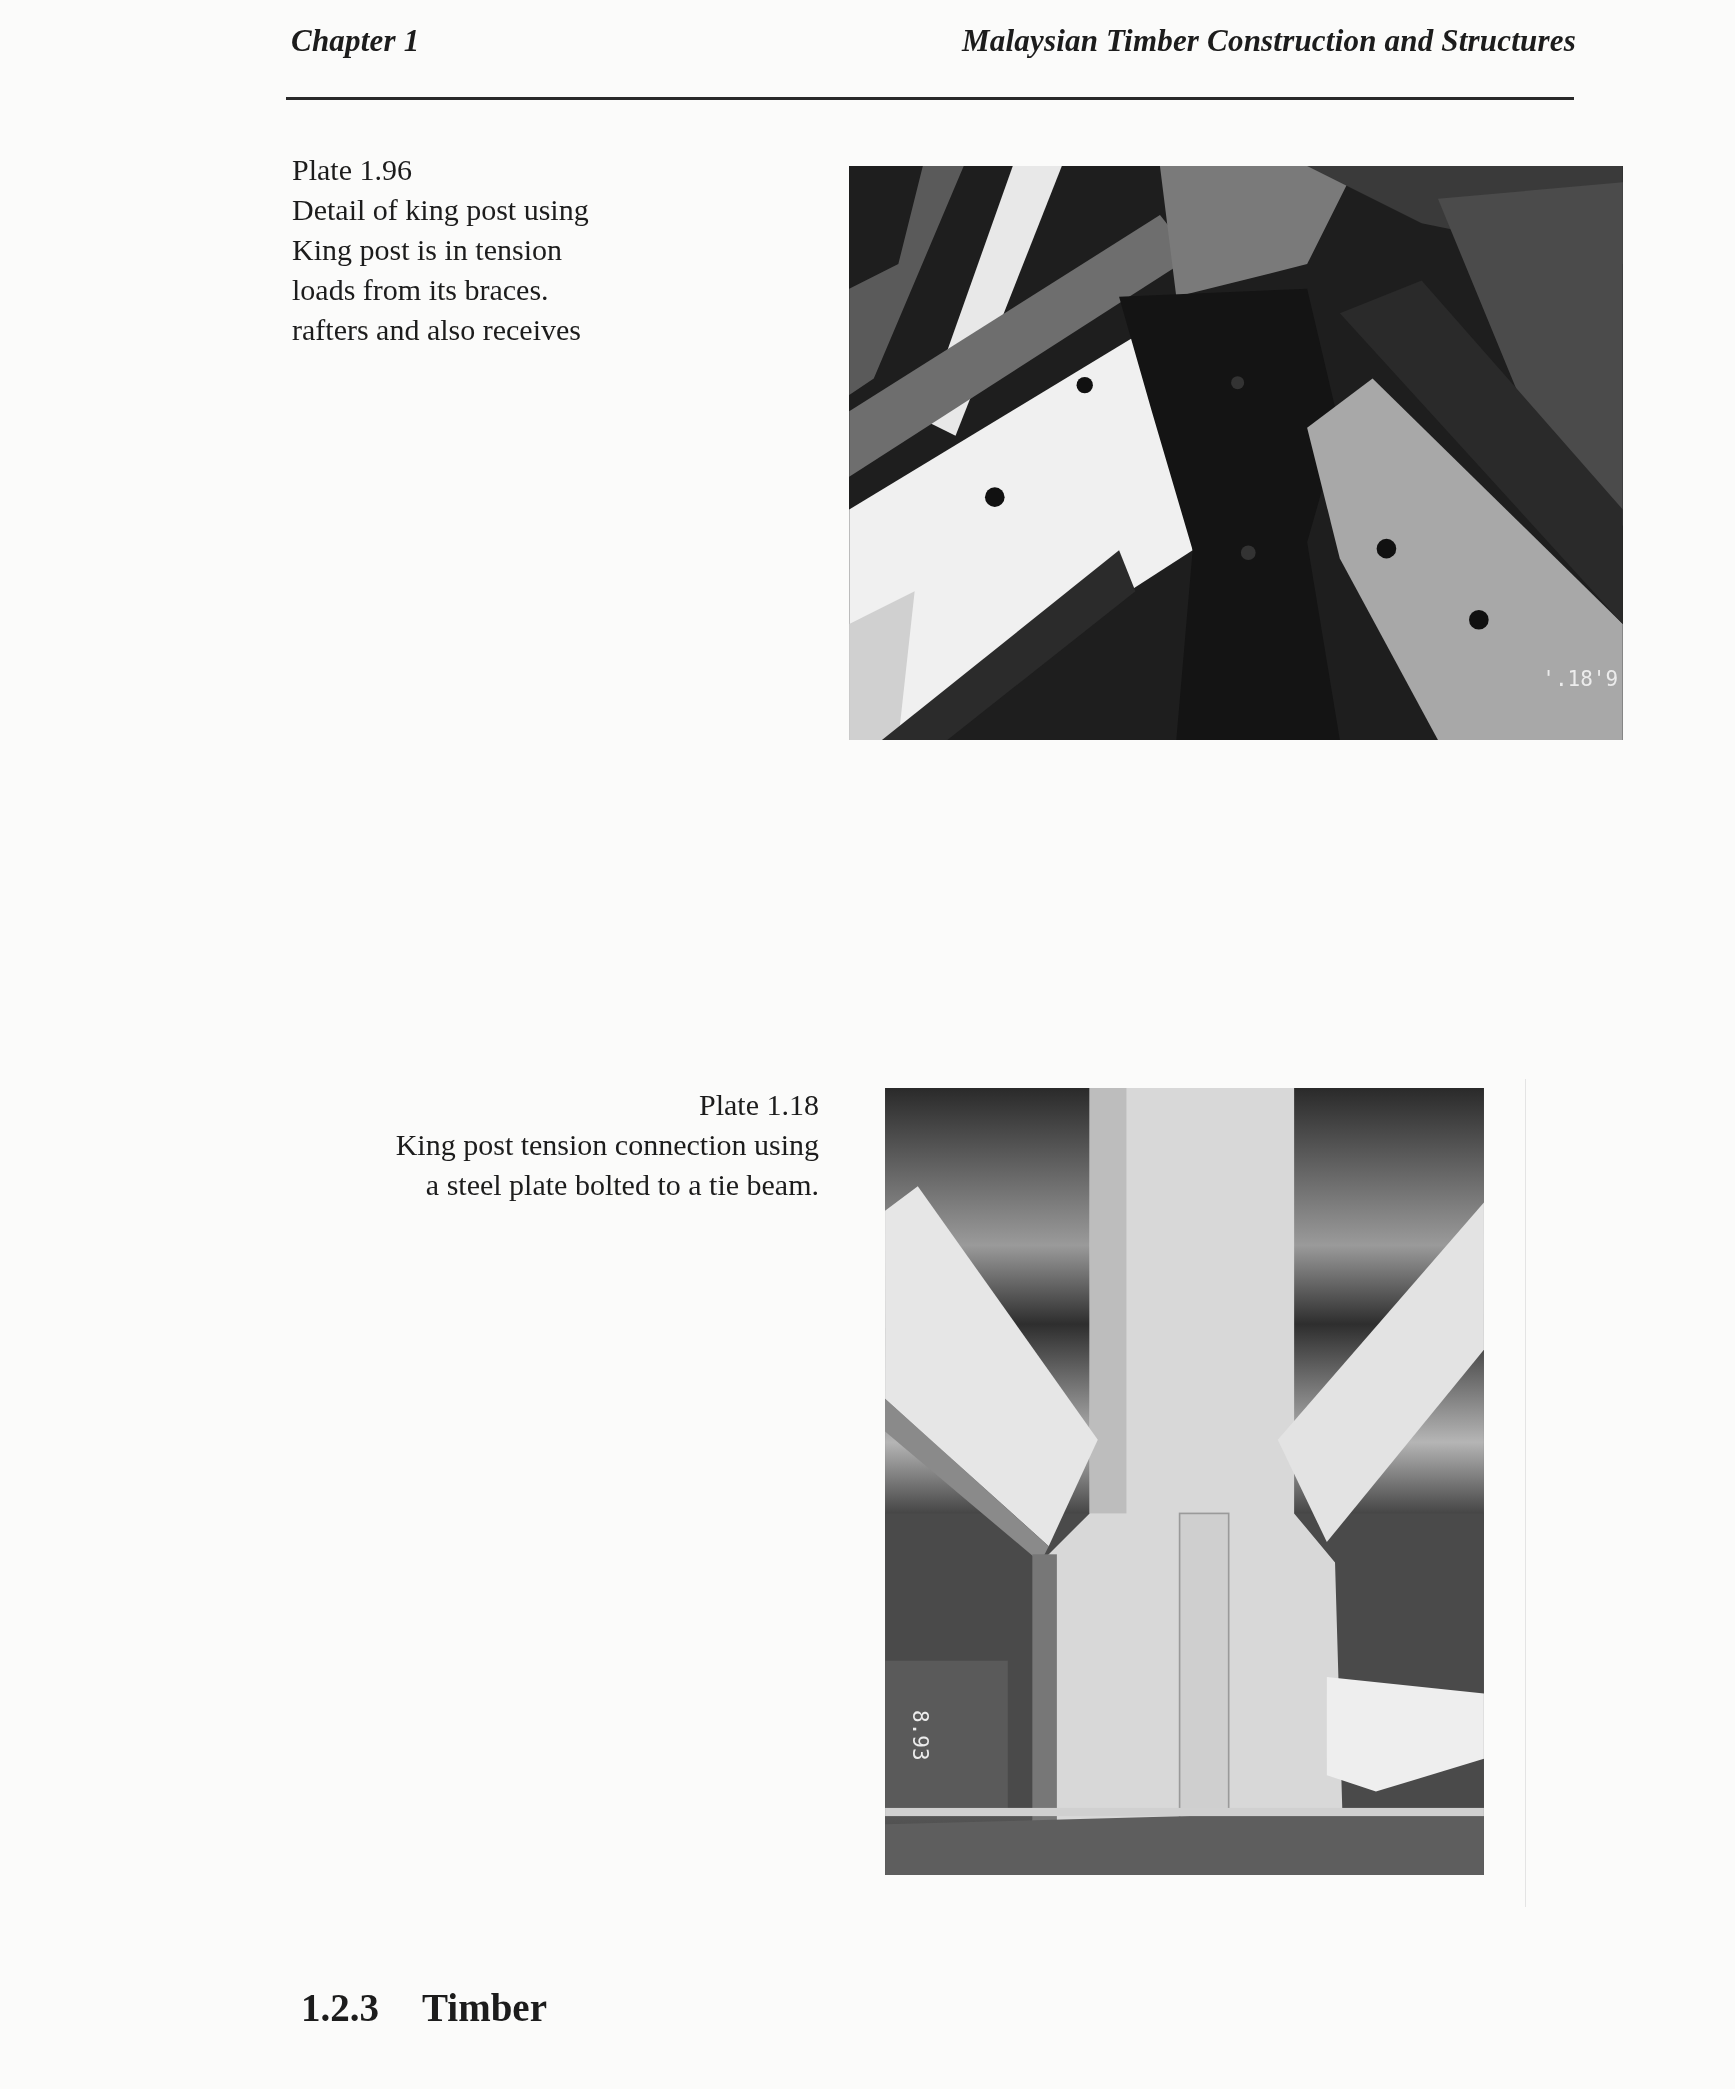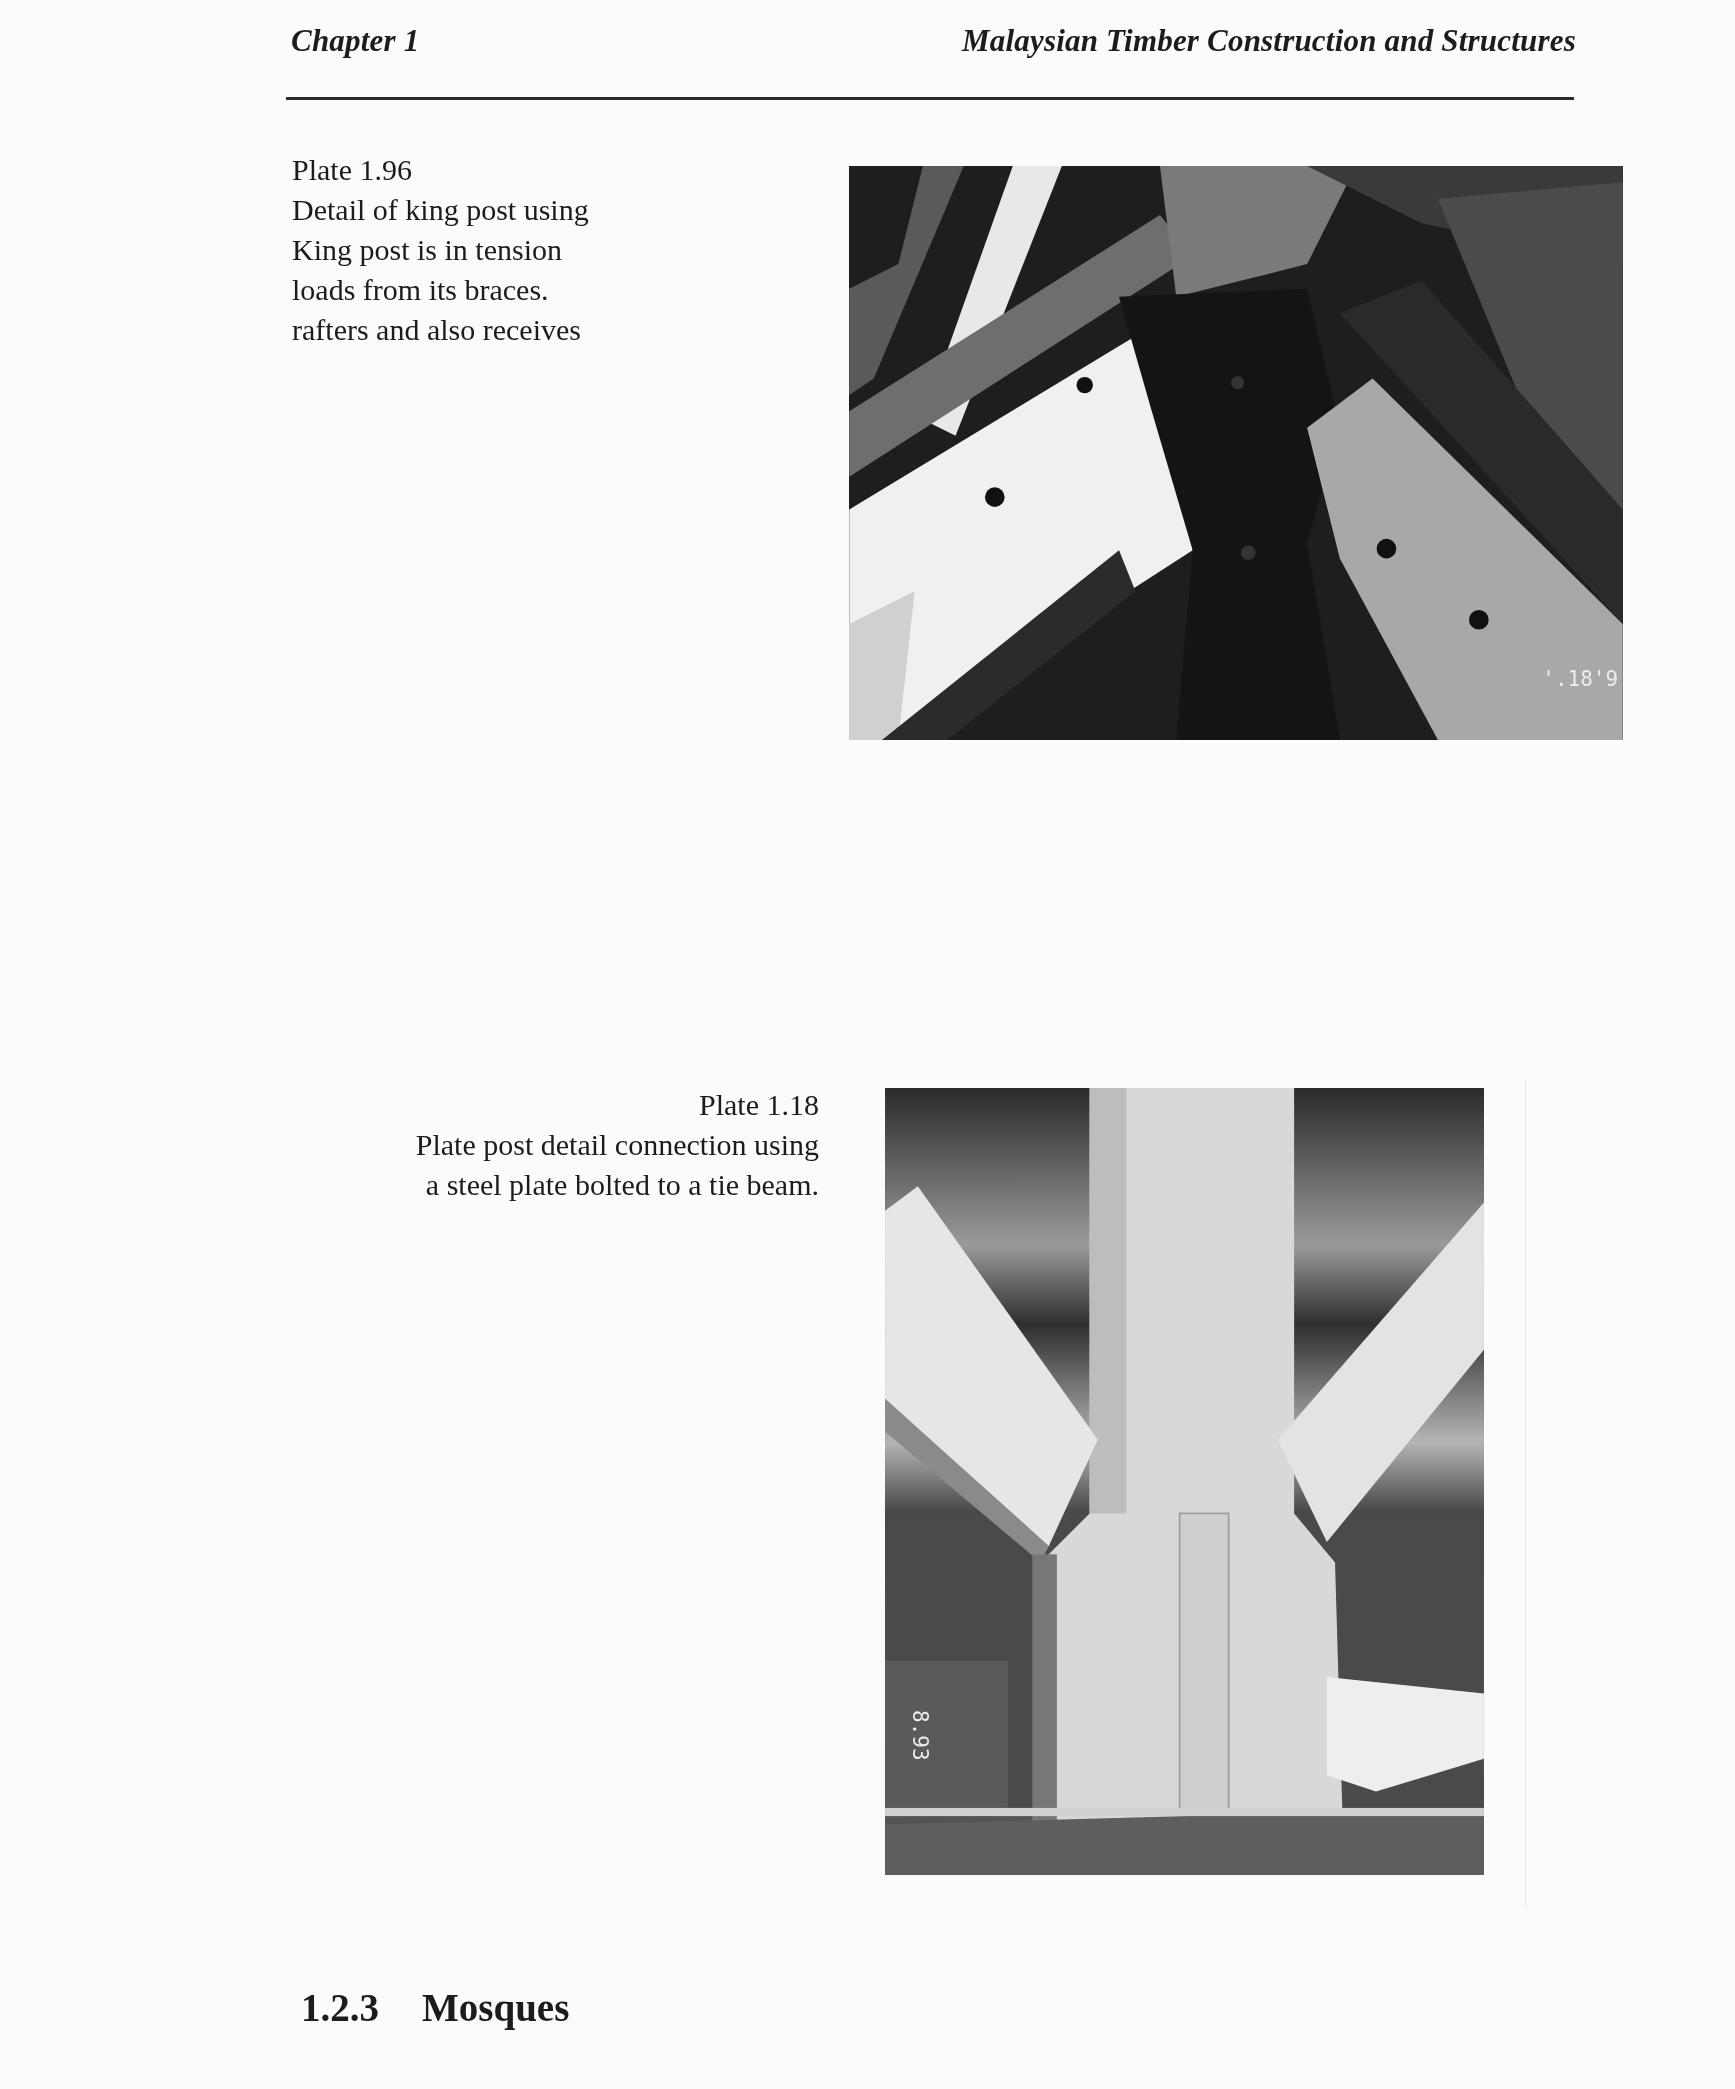--- a/index.html
+++ b/index.html
@@ -63,21 +63,21 @@
     <circle cx="475" cy="265" r="8" fill="#333"></circle>
     <circle cx="488" cy="473" r="9" fill="#333"></circle>
 
     <polygon points="40,702 330,470 350,520 120,702" fill="#2b2b2b"></polygon>
   </svg>
   <div class="stamp" style="right:4.9px; top:501px;">'.18'9</div>
 </div>
 
 <div class="caption" id="cap2">
   <div>Plate 1.18</div>
-  <div>Plate post detail connection using</div>
+  <div>King post tension connection using</div>
   <div>a steel plate bolted to a tie beam.</div>
 </div>
 
 <div id="photo2-frame"></div>
 <div class="photo" id="photo2">
   <svg width="599" height="787" viewBox="0 0 732 962">
     <defs>
       <linearGradient id="stripes" x1="0" y1="0" x2="0" y2="1">
         <stop offset="0" stop-color="#2a2a2a"></stop>
         <stop offset="0.2" stop-color="#9a9a9a"></stop>
@@ -107,15 +107,15 @@
 
     <polygon points="0,900 732,880 732,962 0,962" fill="#5e5e5e"></polygon>
     <rect x="0" y="880" width="732" height="10" fill="#d0d0d0"></rect>
 
     <polygon points="540,720 732,740 732,820 600,860 540,840" fill="#eeeeee"></polygon>
   </svg>
   <div class="stamp" style="left:18px; top:622px; transform:rotate(90deg); transform-origin:left top; left:47px;">8.93</div>
 </div>
 
 <div class="section-heading">
-  <span id="sec-num">1.2.3</span><span>Mosques</span>
+  <span id="sec-num">1.2.3</span><span>Timber</span>
 </div>
 
 
 </body></html>

